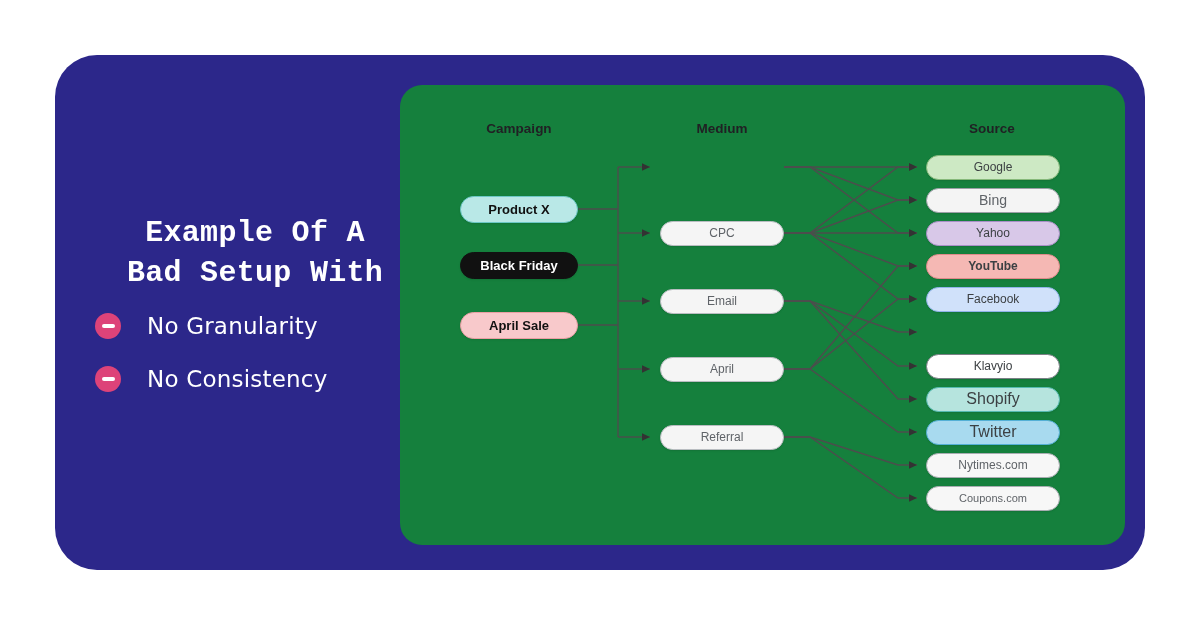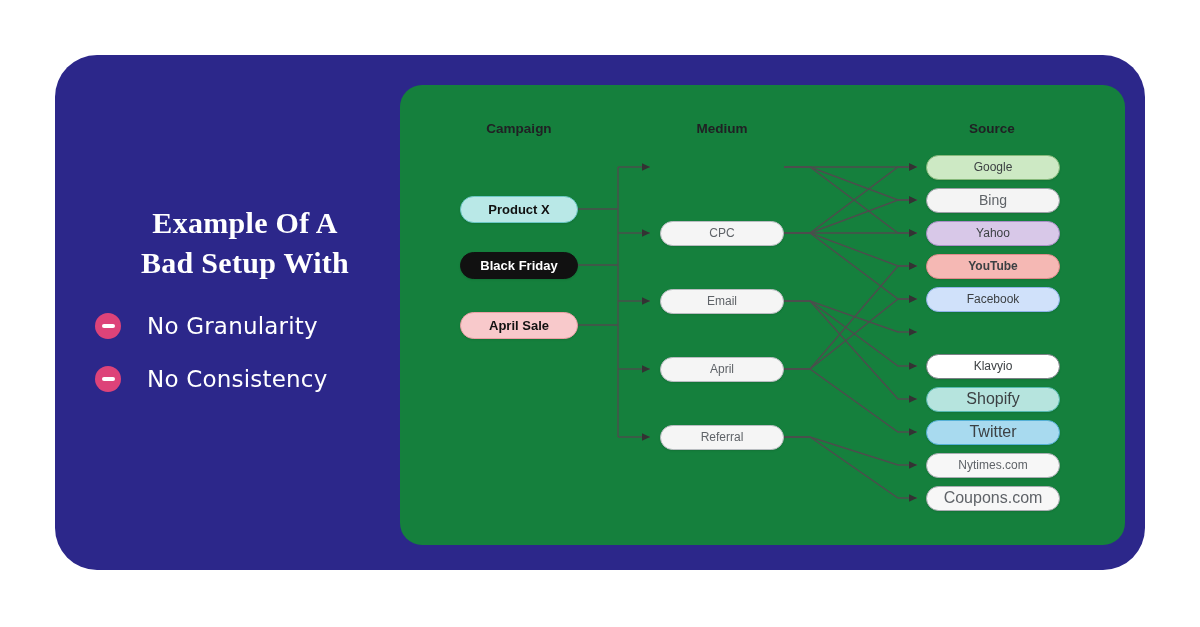--- a/index.html
+++ b/index.html
@@ -1,21 +1,21 @@
 <!DOCTYPE html>
 <html><head>
 <meta charset="utf-8">
 <style>
   html,body{margin:0;padding:0;background:#ffffff;}
   .page{position:relative;width:1200px;height:627px;background:#ffffff;overflow:hidden;
         font-family:"Liberation Sans",sans-serif;}
   .panel{position:absolute;left:55px;top:55px;width:1090px;height:515px;
          background:#2c278a;border-radius:42px;}
-  .heading{position:absolute;left:27px;top:140px;width:310px;margin:8px;text-align:center;
-           color:#ffffff;font-family:Liberation Serif, serif;font-weight:700;
+  .heading{position:absolute;left:27px;top:140px;width:310px;margin:18px;text-align:center;
+           color:#ffffff;font-family:Liberation Mono, monospace;font-weight:700;
            font-size:30px;line-height:40px;letter-spacing:.3px;}
   .heading span{display:block;}
   .bullets{position:absolute;left:40px;top:258px;display:flex;flex-direction:column;gap:27px;}
   .bullet{display:flex;align-items:center;gap:26px;}
   .minus-icon{width:26px;height:26px;border-radius:50%;background:#dd4379;
               display:flex;align-items:center;justify-content:center;flex:0 0 auto;}
   .minus-icon .bar{width:13px;height:3.5px;border-radius:2px;background:#ffffff;}
   .bullet-label{color:#ffffff;font-size:23px;font-family:"DejaVu Sans",sans-serif;letter-spacing:.2px;}
   .card{position:absolute;left:345px;top:10px;width:725px;height:460px;
         background:#15803d;border-radius:22px;margin-top:20px;}
@@ -104,18 +104,18 @@
           <div class="pill" style="left: 260px; top: 339.5px; width: 124px; height: 25px; background: rgb(245, 245, 245); border-color: rgb(185, 189, 193); color: rgb(95, 99, 104); font-size: 12px; font-weight: 400;">Referral</div>
           <div class="pill" style="left: 526px; top: 69.5px; width: 134px; height: 25px; background: rgb(205, 233, 196); border-color: rgb(134, 185, 122); color: rgb(60, 64, 67); font-size: 12px; font-weight: 400;">Google</div>
           <div class="pill" style="left: 526px; top: 102.5px; width: 134px; height: 25px; background: rgb(244, 244, 244); border-color: rgb(154, 160, 166); color: rgb(95, 99, 104); font-size: 14px; font-weight: 400;">Bing</div>
           <div class="pill" style="left: 526px; top: 135.5px; width: 134px; height: 25px; background: rgb(216, 200, 232); border-color: rgb(169, 143, 199); color: rgb(60, 64, 67); font-size: 12px; font-weight: 400;">Yahoo</div>
           <div class="pill" style="left: 526px; top: 168.5px; width: 134px; height: 25px; background: rgb(245, 184, 180); border-color: rgb(224, 138, 138); color: rgb(60, 64, 67); font-size: 12px; font-weight: 700;">YouTube</div>
           <div class="pill" style="left: 526px; top: 201.5px; width: 134px; height: 25px; background: rgb(208, 225, 250); border-color: rgb(143, 180, 234); color: rgb(60, 64, 67); font-size: 12px; font-weight: 400;">Facebook</div>
           <div class="pill" style="left: 526px; top: 268.5px; width: 134px; height: 25px; background: rgb(255, 255, 255); border-color: rgb(122, 127, 133); color: rgb(60, 64, 67); font-size: 12px; font-weight: 400;">Klavyio</div>
           <div class="pill" style="left: 526px; top: 301.5px; width: 134px; height: 25px; background: rgb(182, 228, 222); border-color: rgb(86, 186, 177); color: rgb(60, 64, 67); font-size: 16px; font-weight: 400;">Shopify</div>
           <div class="pill" style="left: 526px; top: 334.5px; width: 134px; height: 25px; background: rgb(168, 218, 239); border-color: rgb(84, 176, 214); color: rgb(60, 64, 67); font-size: 16px; font-weight: 400;">Twitter</div>
           <div class="pill" style="left: 526px; top: 367.5px; width: 134px; height: 25px; background: rgb(247, 247, 247); border-color: rgb(169, 173, 178); color: rgb(95, 99, 104); font-size: 12px; font-weight: 400;">Nytimes.com</div>
-          <div class="pill" style="left: 526px; top: 400.5px; width: 134px; height: 25px; background: rgb(247, 247, 247); border-color: rgb(169, 173, 178); color: rgb(95, 99, 104); font-size: 16px; font-weight: 400;">Coupons.com</div>
+          <div class="pill" style="left: 526px; top: 400.5px; width: 134px; height: 25px; background: rgb(247, 247, 247); border-color: rgb(169, 173, 178); color: rgb(95, 99, 104); font-size: 11px; font-weight: 400;">Coupons.com</div>
         </div>
     </div>
 
   </div>
 </div>
 
 </body></html>

